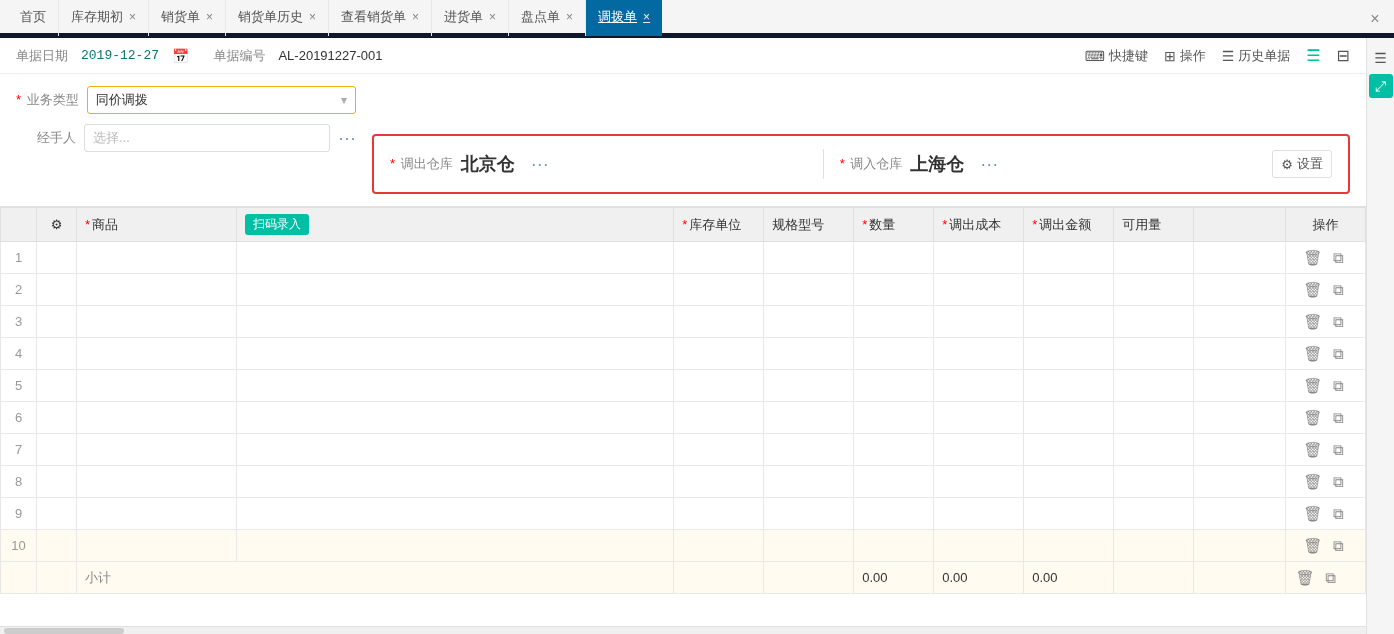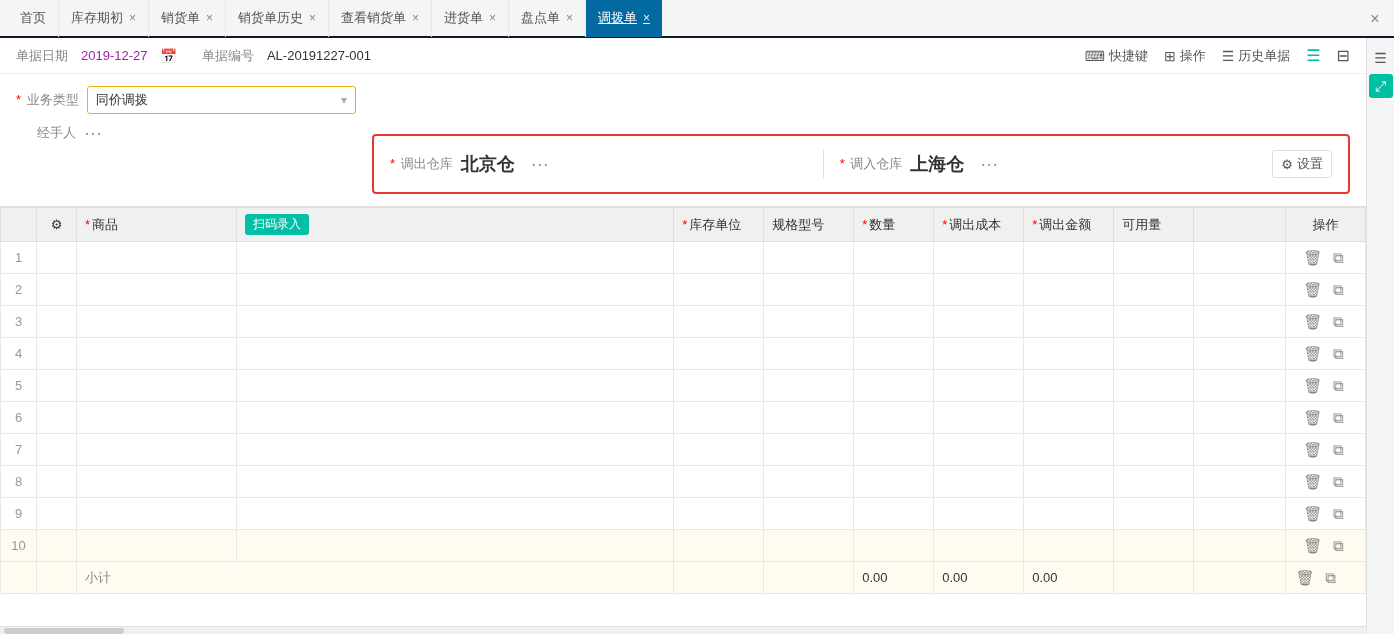--- a/index.html
+++ b/index.html
@@ -1,20 +1,20 @@
 <!DOCTYPE html>
 <html><head>
   <meta charset="utf-8">
   <style>
     * { box-sizing: border-box; margin: 0; padding: 0; }
     body { font-family: 'Microsoft YaHei', Arial, sans-serif; font-size: 13px; background: #fff; color: #333; overflow: hidden; }
 
     
     .tab-bar {
-      display: flex; align-items: center; background: #f5f5f5; border-bottom: 2px solid #0f172a;
+      display: flex; align-items: center; background: #f5f5f5; border-bottom: 5px solid #0f172a;
       height: 38px; padding: 0 8px; position: relative;
     }
     .tab {
       display: flex; align-items: center; padding: 0 12px; height: 38px; cursor: pointer;
       font-size: 13px; color: #555; white-space: nowrap; border-right: 1px solid #e8e8e8;
     }
     .tab.active {
       background: #0369a1; color: #fff; border-right: none; text-decoration: underline;
     }
     .tab .close-btn {
@@ -186,21 +186,21 @@
     <span class="close-btn">×</span>
   </div>
   <div class="window-close">×</div>
 </div>
 
 <div class="main-content">
 
   <div class="toolbar">
     <div class="toolbar-item">
       <span class="label">单据日期</span>
-      <span class="value" style="cursor:pointer; color:#a21caf;">2019-12-27</span>
+      <span class="value" style="cursor:pointer; color:#0f766e;font-family:Liberation Mono, monospace;">2019-12-27</span>
       <span style="color:#aaa; cursor:pointer; font-size:14px;">📅</span>
     </div>
     <div class="toolbar-item">
       <span class="label">单据编号</span>
       <span class="value">AL-20191227-001</span>
     </div>
     <div class="toolbar-right">
       <div class="btn-item">
         <span style="font-size:14px;">⌨</span>
         <span>快捷键</span>
@@ -229,20 +229,23 @@
           <span class="required-star">*</span>
           <span>业务类型</span>
         </span>
         <div class="form-select">
           <span>同价调拨</span>
           <span class="arrow">▾</span>
         </div>
       </div>
       <div class="form-row">
         <span class="form-label">经手人</span>
+        <div class="form-input-text">
+          <span style="color:#bbb;">选择...</span>
+        </div>
         <span class="more-btn">···</span>
       </div>
     </div>
 
     <div class="warehouse-box">
       <div class="warehouse-section">
         <span class="warehouse-label">
           <span class="required-star">*</span>
           <span>调出仓库</span>
         </span>

